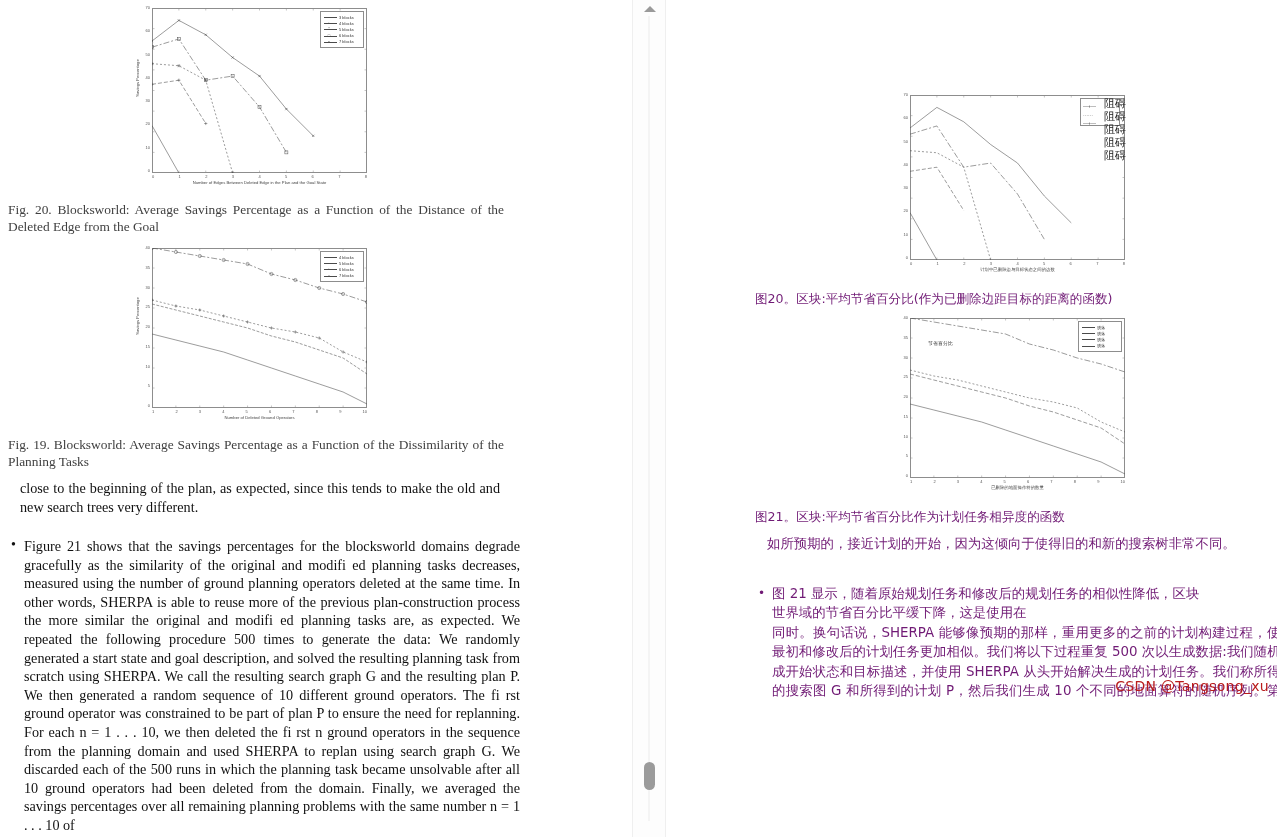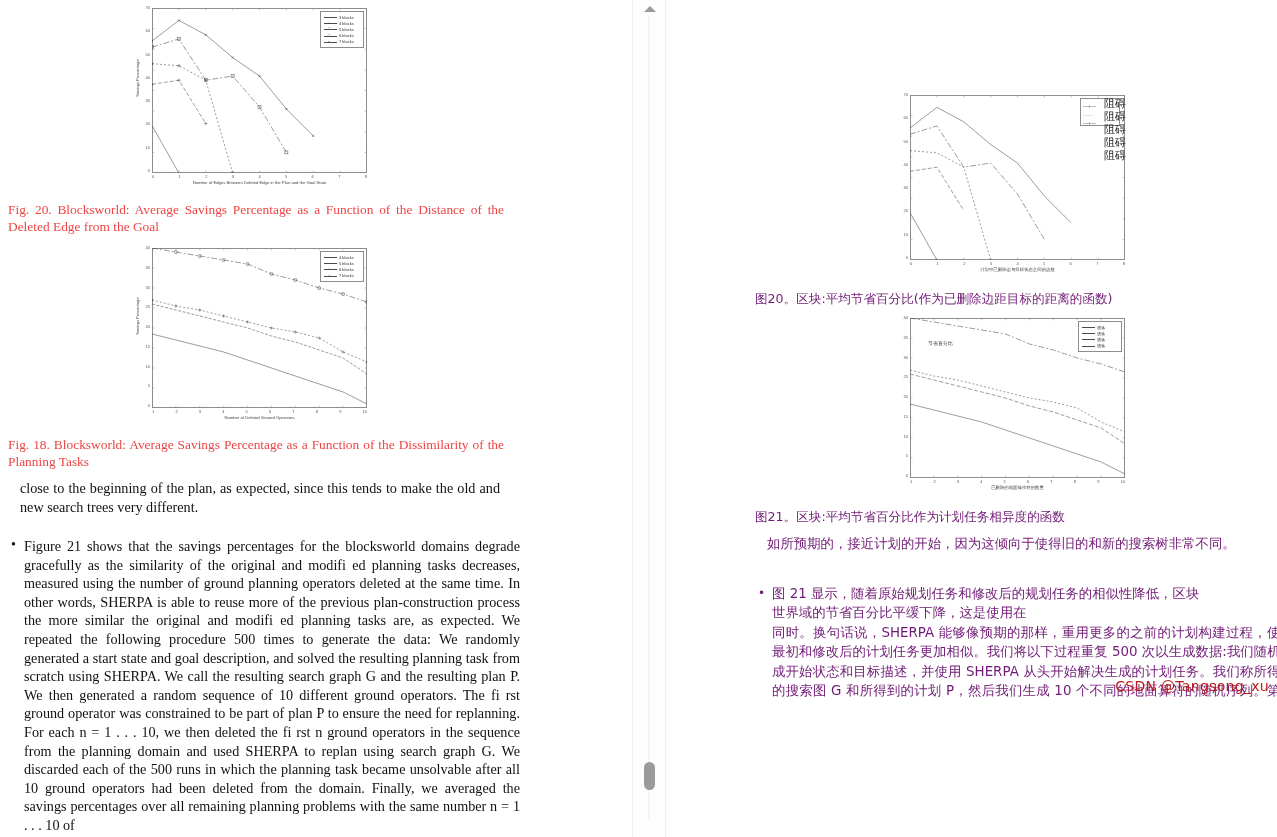--- a/index.html
+++ b/index.html
@@ -98,21 +98,21 @@
   }
   .legend-cn .mk{
     position:absolute;left:3px;font-size:5px;color:#555;
     font-family:"Liberation Sans", sans-serif;
   }
   .legend-cn .txt{position:absolute;left:24px;}
 
   
   .caption{
     font-size:13.4px;line-height:17px;text-align:justify;
-    color:#ef4444;
+    color:#404040;
   }
   .body-par{
     font-size:14.2px;line-height:18.6px;text-align:justify;
     color:#101010;
   }
   .bullet{
     position:relative;padding-left:16px;
   }
   .bullet .dot{
     position:absolute;left:3px;top:-1px;font-size:14px;color:#111;
@@ -453,21 +453,21 @@
           <div class="lrow">
             <span class="lsample">
               <i></i>
               <b>○</b>
             </span>
             <span>7 blocks</span>
           </div>
         </div>
     </div>
 
-    <div class="caption" style="position:absolute;left:8px;top:436px;width:496px;">Fig. 18. Blocksworld: Average Savings Percentage as a Function of the Dissimilarity of the Planning Tasks</div>
+    <div class="caption" style="position:absolute;left:8px;top:436px;width:496px;">Fig. 19. Blocksworld: Average Savings Percentage as a Function of the Dissimilarity of the Planning Tasks</div>
 
     <div class="body-par" style="position:absolute;left:20px;top:479px;width:480px;">close to the beginning of the plan, as expected, since this tends to make the old and new search trees very different.</div>
 
     <div class="body-par bullet" style="position:absolute;left:8px;top:537px;width:496px;">
       <span class="dot">•</span>
       <span>Figure 21 shows that the savings percentages for the blocksworld domains degrade gracefully as the similarity of the original and modifi ed planning tasks decreases, measured using the number of ground planning operators deleted at the same time. In other words, SHERPA is able to reuse more of the previous plan-construction process the more similar the original and modifi ed planning tasks are, as expected. We repeated the following procedure 500 times to generate the data: We randomly generated a start state and goal description, and solved the resulting planning task from scratch using SHERPA. We call the resulting search graph G and the resulting plan P. We then generated a random sequence of 10 different ground operators. The fi rst ground operator was constrained to be part of plan P to ensure the need for replanning. For each n = 1 . . . 10, we then deleted the fi rst n ground operators in the sequence from the planning domain and used SHERPA to replan using search graph G. We discarded each of the 500 runs in which the planning task became unsolvable after all 10 ground operators had been deleted from the domain. Finally, we averaged the savings percentages over all remaining planning problems with the same number n = 1 . . . 10 of</span>
     </div>
 
   </div>
 

